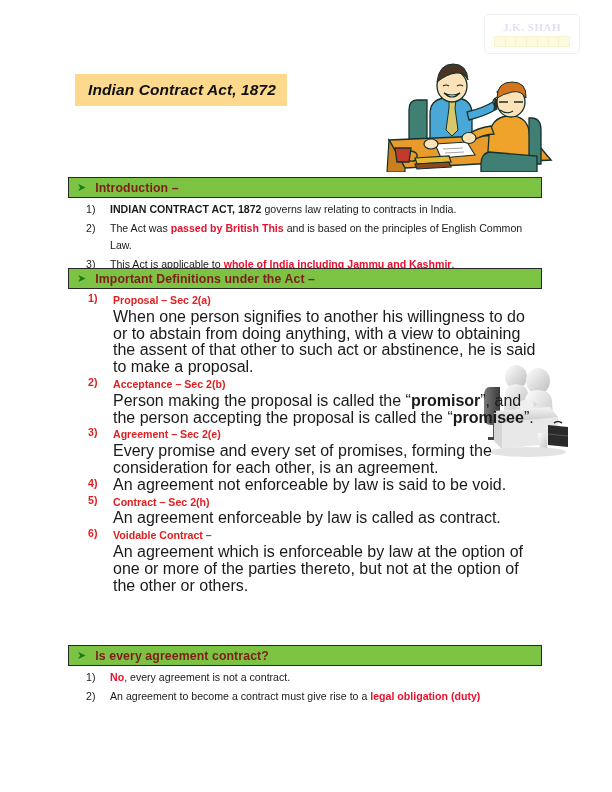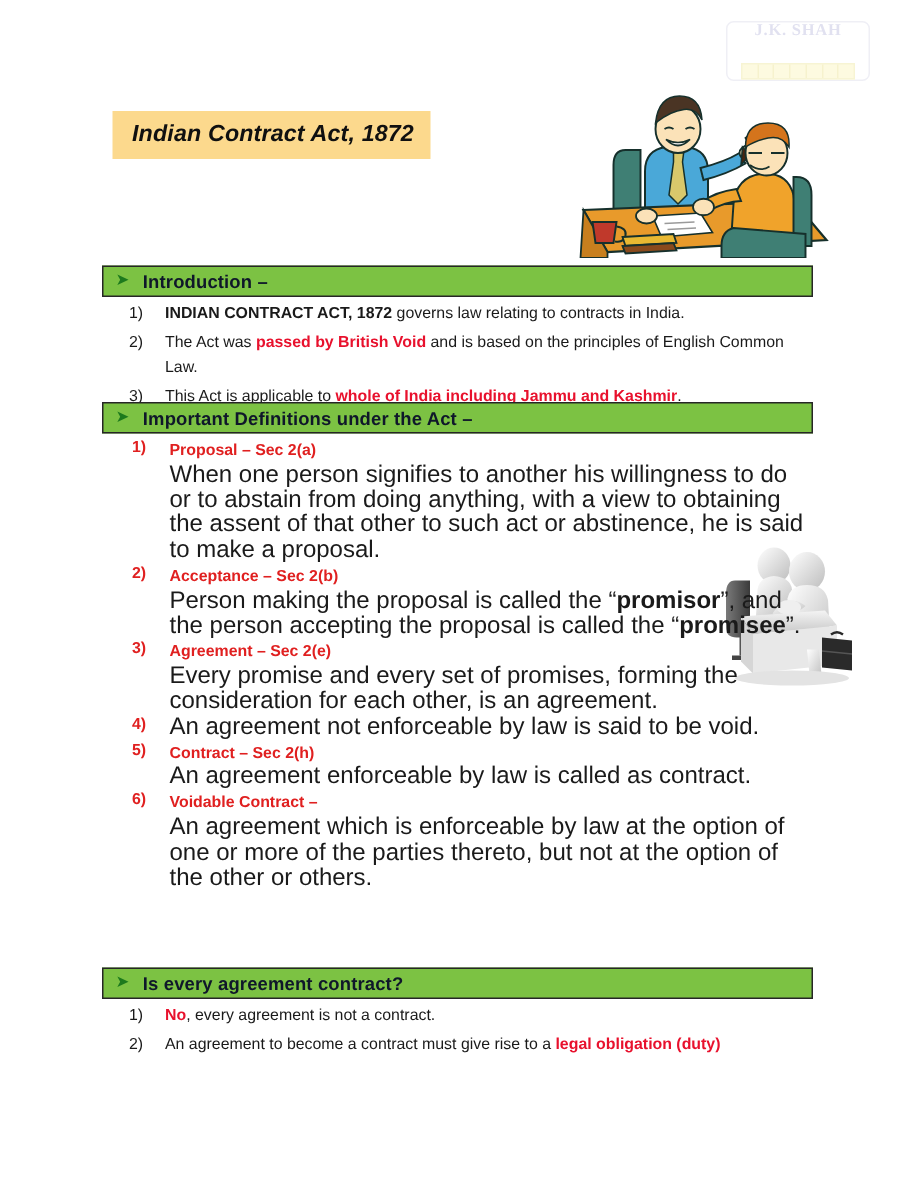--- a/index.html
+++ b/index.html
@@ -21,21 +21,21 @@
     position: absolute;
     left: 484px;
     top: 14px;
     width: 96px;
     height: 40px;
     border: 1px solid #e2e2ee;
     border-radius: 5px;
     display: flex;
     flex-direction: column;
     align-items: center;
-    justify-content: space-between;
+    justify-content: center;
     opacity: 0.55;
     box-sizing: border-box;
   }
   #logo .logo-text {
     font-size: 11px;
     font-weight: bold;
     letter-spacing: 0.5px;
     color: #c9c9e4;
     font-family: "Liberation Serif", serif;
     line-height: 1;
@@ -110,21 +110,21 @@
   }
   .bar .arrow {
     color: #1d7a1d;
     font-size: 11px;
     line-height: 1;
     margin-right: 9px;
   }
   .bar .bar-label {
     font-size: 12.3px;
     font-weight: bold;
-    color: #0f172a;
+    color: #7f1d1d;
     letter-spacing: 0.1px;
   }
 
   ol.olist {
     list-style: none;
     margin: 0;
     padding: 3px 0 0 0;
   }
   ol.olist > li {
     position: relative;
@@ -293,21 +293,21 @@
   <ellipse cx="52" cy="97" rx="38" ry="5" fill="#e3e3e3"></ellipse>
 </svg>
 
 <div class="section" id="sec-intro">
   <div class="bar">
     <span class="arrow">➤</span>
     <span class="bar-label">Introduction –</span>
   </div>
   <ol class="olist">
       <li><span class="num">1)</span><span class="bold">INDIAN CONTRACT ACT, 1872</span><span> governs law relating to contracts in India.</span></li>
-      <li><span class="num">2)</span><span>The Act was </span><span class="red">passed by British Void</span><span> and is based on the principles of English Common Law.</span></li>
+      <li><span class="num">2)</span><span>The Act was </span><span class="red">passed by British This</span><span> and is based on the principles of English Common Law.</span></li>
       <li><span class="num">3)</span><span>This Act is applicable to </span><span class="red">whole of India including Jammu and Kashmir</span><span>.</span></li>
       <li><span class="num">4)</span><span>The Act came into effect </span><span class="bold">from </span><span class="red">1st September, 1872</span><span> and applies to all contracts in India.</span></li>
     </ol>
 </div>
 
 <div class="section" id="sec-defs">
   <div class="bar">
     <span class="arrow">➤</span>
     <span class="bar-label">Important Definitions under the Act –</span>
   </div>

